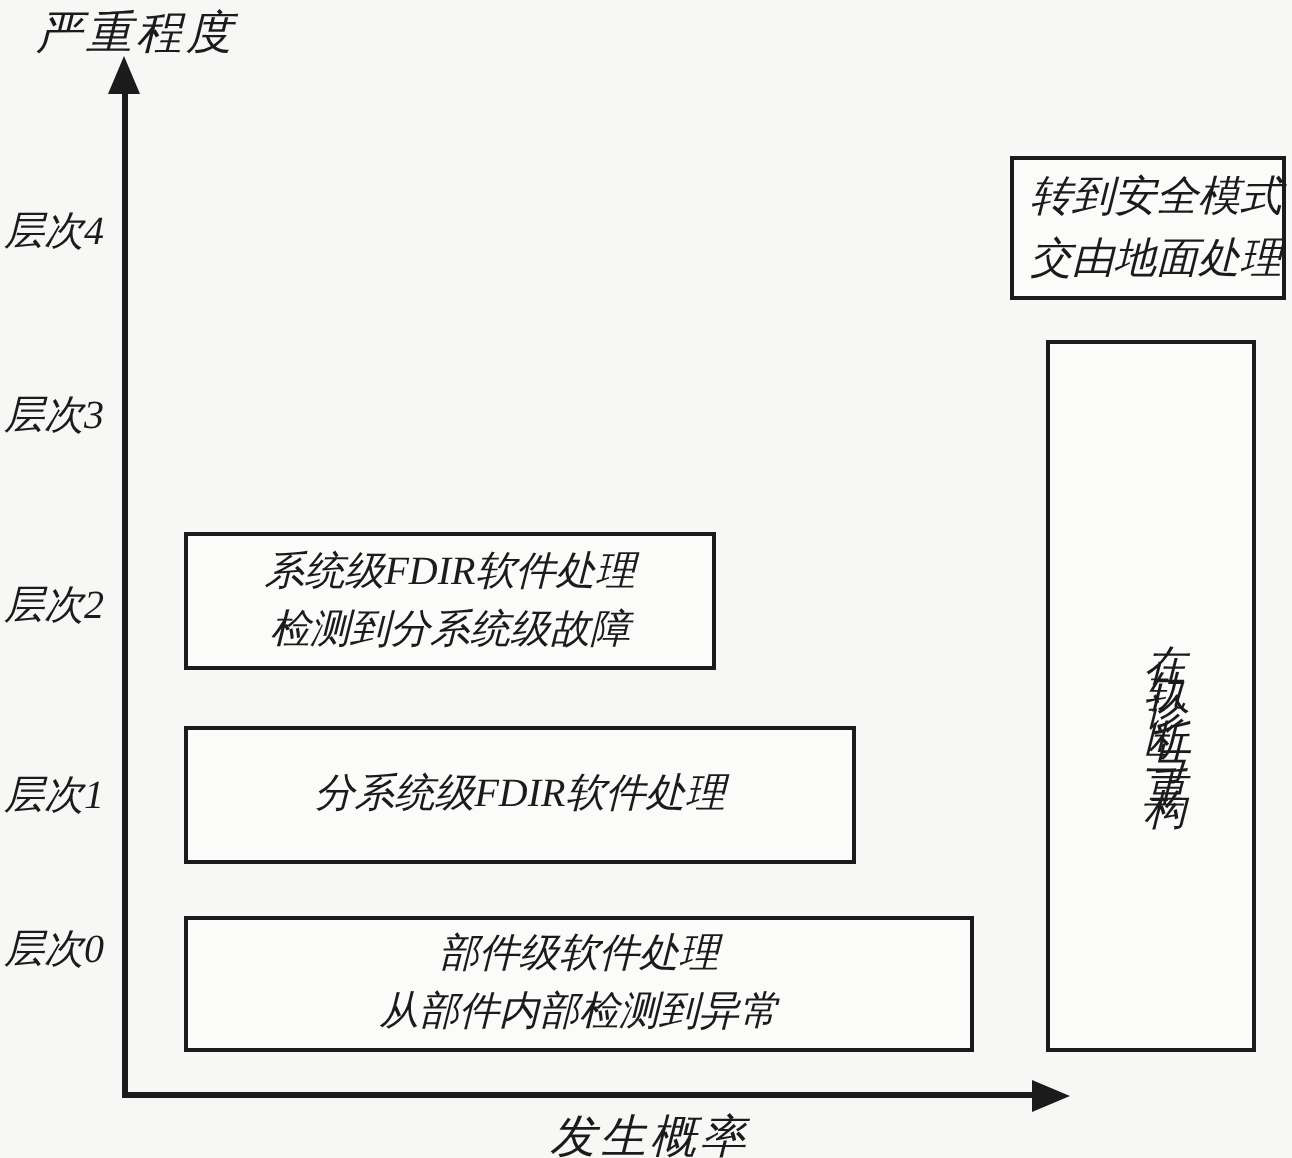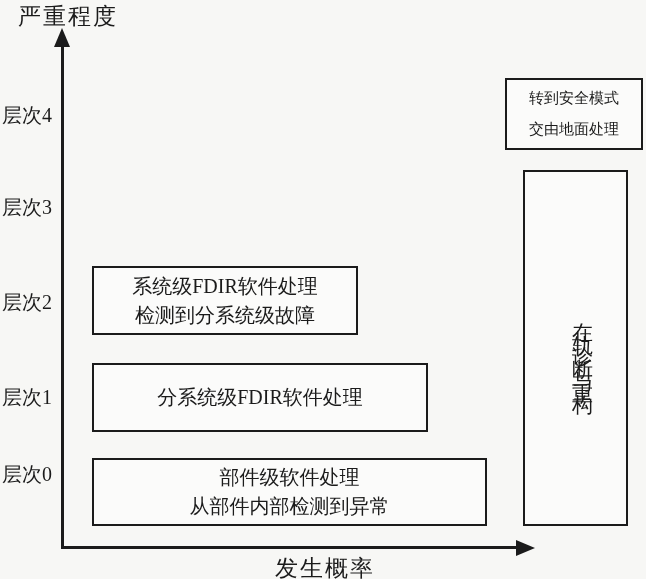--- a/index.html
+++ b/index.html
@@ -8,20 +8,21 @@
     background: #ffffff;
   }
   #stage {
     position: relative;
     width: 646px;
     height: 579px;
     background: #f7f7f5;
     font-family: "Liberation Serif", "DejaVu Serif", serif;
     color: #1b1b1b;
     overflow: hidden;
+    font-style: italic;
   }
   .axis-line {
     position: absolute;
     background: #1b1b1b;
   }
   .arrowhead {
     position: absolute;
     width: 0;
     height: 0;
   }
@@ -109,21 +110,21 @@
 
   <div class="node" style="left:92px; top:363px; width:336px; height:69px;">
     <div class="line">分系统级FDIR软件处理</div>
   </div>
 
   <div class="node" style="left:92px; top:458px; width:395px; height:68px;">
     <div class="line">部件级软件处理</div>
     <div class="line">从部件内部检测到异常</div>
   </div>
 
-  <div class="node" style="left:505px; top:78px; width:138px; height:72px; font-size:15px; line-height:31px;">
+  <div class="node" style="left:505px; top:78px; width:138px; height:72px; font-size:21px; line-height:31px;align-items:flex-end;">
     <div class="line">转到安全模式</div>
     <div class="line">交由地面处理</div>
   </div>
 
   <div class="vert-node" style="left:523px; top:170px; width:105px; height:356px;">
     <div class="vert-text">在轨诊断与重构</div>
   </div>
 
 </div>
 

